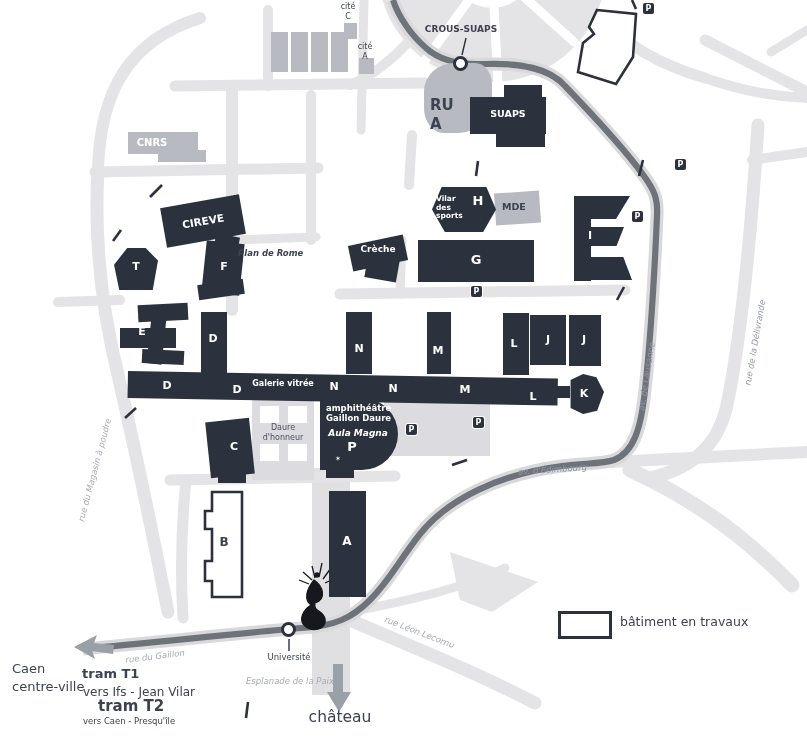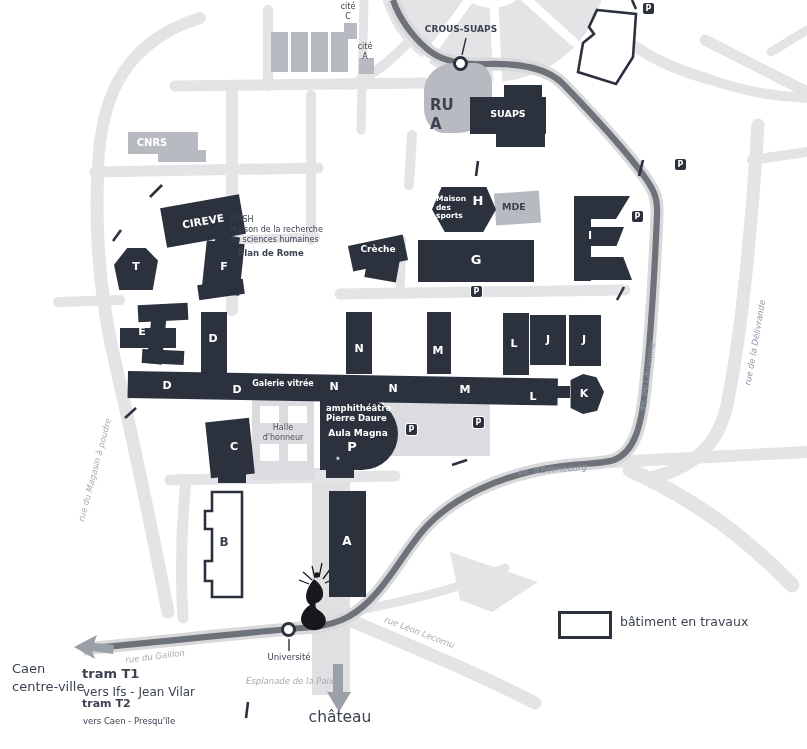--- a/index.html
+++ b/index.html
@@ -4,21 +4,21 @@
 <style>
   html,body{margin:0;padding:0;background:#fff;}
   #map{position:relative;width:807px;height:749px;overflow:hidden;background:#fff;
        font-family:"DejaVu Sans","Liberation Sans",sans-serif;}
   .b{position:absolute;}
   .dk{background:#2b313d;}
   .gy{background:#b7bac0;}
   .wlbl{position:absolute;color:#fff;font-weight:700;display:flex;align-items:center;justify-content:center;line-height:1.15;text-align:left;}
   .dlbl{position:absolute;color:#3c4350;line-height:1.25;}
   .ml{white-space:pre-line;}
-  .it{}
+  .it{font-style:italic;}
   .ctr{display:flex;align-items:center;justify-content:center;text-align:center;}
   .slbl{position:absolute;color:#a6abb3;font-style:italic;font-size:8.5px;white-space:nowrap;}
   .blbl{color:#8d96a8;}
   .pmk{position:absolute;width:11px;height:11px;background:#2b313d;color:#fff;font-size:8px;font-weight:700;
        display:flex;align-items:center;justify-content:center;border-radius:2px;box-shadow:0 0 0 1px #fff;}
   .stop{position:absolute;width:9px;height:9px;background:#fff;border:3.5px solid #2b313d;border-radius:50%;}
   .legend-box{position:absolute;background:#fff;border:3px solid #2b313d;}
   .csq{position:absolute;background:#fff;width:19px;height:17px;}
 </style>
 </head>
@@ -106,21 +106,21 @@
     </g>
   </svg>
 
   <div class="b" style="left:384px;top:398px;width:106px;height:58px;background:#dcdce0"></div>
   <div class="b" style="left:252px;top:398px;width:62px;height:82px;background:#dcdce0">
     <div class="csq" style="left:8px;top:8px"></div>
     <div class="csq" style="left:36px;top:8px"></div>
     <div class="csq" style="left:8px;top:46px"></div>
     <div class="csq" style="left:36px;top:46px"></div>
   </div>
-  <div class="dlbl ml ctr" style="left:252px;top:420px;width:62px;height:26px;font-size:8px;color:#4a505b">Halle
+  <div class="dlbl ml ctr" style="left:252px;top:420px;width:62px;height:26px;font-size:8px;color:#4a505b">Daure
 d'honneur</div>
 
   <div class="b gy" style="left:128px;top:132px;width:70px;height:22px">
     <div class="wlbl" style="left:6px;top:4px;width:36px;height:14px;font-size:10px">CNRS</div>
   </div>
   <div class="b gy" style="left:158px;top:150px;width:48px;height:12px"></div>
 
   <div class="b gy" style="left:271px;top:32px;width:17px;height:40px"></div>
   <div class="b gy" style="left:291px;top:32px;width:17px;height:40px"></div>
   <div class="b gy" style="left:311px;top:32px;width:17px;height:40px"></div>
@@ -195,69 +195,66 @@
   <div class="b dk" style="left:574px;top:196px;width:17px;height:85px"></div>
   <div class="b dk" style="left:574px;top:196px;width:56px;height:23px;clip-path:polygon(0 0,100% 0,75% 100%,0 100%)"></div>
   <div class="b dk" style="left:574px;top:227px;width:50px;height:19px;clip-path:polygon(0 0,100% 0,85% 100%,0 100%)"></div>
   <div class="b dk" style="left:574px;top:257px;width:58px;height:23px;clip-path:polygon(0 0,85% 0,100% 100%,0 100%)"></div>
   <div class="wlbl" style="left:583px;top:228px;width:14px;height:16px;font-size:11px">I</div>
 
   <div class="b dk" style="left:418px;top:240px;width:116px;height:42px"></div>
   <div class="wlbl" style="left:466px;top:250px;width:20px;height:20px;font-size:13px">G</div>
 
   <div class="b dk" style="left:432px;top:187px;width:64px;height:45px;clip-path:polygon(15% 0,85% 0,100% 50%,80% 100%,20% 100%,0 50%)"></div>
-  <div class="wlbl ml" style="left:436px;top:196px;width:40px;height:24px;font-size:7.5px">Maison
+  <div class="wlbl ml" style="left:436px;top:196px;width:40px;height:24px;font-size:7.5px">Vilar
 des sports</div>
   <div class="wlbl" style="left:470px;top:192px;width:16px;height:18px;font-size:13px">H</div>
 
   <div class="b dk" style="left:350px;top:240px;width:56px;height:26px;transform:rotate(-12deg)"></div>
   <div class="b dk" style="left:366px;top:258px;width:32px;height:22px;transform:rotate(10deg)"></div>
   <div class="wlbl" style="left:354px;top:243px;width:48px;height:13px;font-size:9px">Crèche</div>
 
   <div class="b dk" style="left:208px;top:420px;width:44px;height:56px;transform:rotate(-6deg)"></div>
   <div class="b dk" style="left:218px;top:470px;width:28px;height:13px"></div>
   <div class="wlbl" style="left:224px;top:438px;width:20px;height:18px;font-size:11px">C</div>
 
   <div class="b dk" style="left:320px;top:398px;width:78px;height:72px;border-radius:0 36px 36px 0"></div>
   <div class="b dk" style="left:326px;top:462px;width:28px;height:16px"></div>
   <div class="wlbl ml" style="left:326px;top:403px;width:70px;height:22px;font-size:8.5px;justify-content:flex-start;text-align:left">amphithéâtre
-Pierre Daure</div>
+Gaillon Daure</div>
   <div class="wlbl it" style="left:326px;top:427px;width:64px;height:12px;font-size:9px">Aula Magna</div>
   <div class="wlbl" style="left:344px;top:438px;width:16px;height:18px;font-size:13px">P</div>
   <div class="wlbl" style="left:332px;top:454px;width:12px;height:10px;font-size:7px">✶</div>
 
   <div class="b dk" style="left:329px;top:491px;width:37px;height:106px"></div>
   <div class="wlbl" style="left:337px;top:532px;width:20px;height:20px;font-size:12px">A</div>
   <div class="dlbl ctr" style="left:214px;top:532px;width:20px;height:20px;font-size:12px;font-weight:700">B</div>
 
   <div class="pmk" style="left:643px;top:3px">P</div>
   <div class="pmk" style="left:675px;top:159px">P</div>
   <div class="pmk" style="left:632px;top:211px">P</div>
   <div class="pmk" style="left:471px;top:286px">P</div>
   <div class="pmk" style="left:406px;top:424px">P</div>
   <div class="pmk" style="left:473px;top:417px">P</div>
 
   <div class="stop" style="left:453px;top:56px"></div>
   <div class="stop" style="left:281px;top:622px"></div>
   <div class="dlbl ctr" style="left:411px;top:24px;width:100px;height:12px;font-size:9px;font-weight:600">CROUS-SUAPS</div>
   <div class="dlbl ctr" style="left:249px;top:652px;width:80px;height:11px;font-size:8.5px">Université</div>
 
-  <div class="dlbl ml" style="left:230px;top:215px;width:125px;height:34px;font-size:8px">MRSH
-Maison de la recherche
-en sciences humaines</div>
   <div class="dlbl it" style="left:238px;top:248px;width:80px;height:12px;font-size:8.5px;font-weight:600">Plan de Rome</div>
 
   <div class="legend-box" style="left:558px;top:611px;width:48px;height:22px"></div>
   <div class="dlbl ml" style="left:12px;top:660px;width:110px;height:36px;font-size:13px;line-height:1.35">Caen
 centre-ville</div>
 
   <div class="dlbl" style="left:620px;top:614px;width:170px;height:16px;font-size:12.5px">bâtiment en travaux</div>
   <div class="dlbl" style="left:82px;top:666px;width:120px;height:16px;font-size:13px;font-weight:700">tram T1</div>
   <div class="dlbl" style="left:83px;top:685px;width:140px;height:11px;font-size:12px">vers Ifs - Jean Vilar</div>
-  <div class="dlbl" style="left:82px;top:697px;width:120px;height:16px;font-size:11px;font-weight:700">tram T2</div>
+  <div class="dlbl" style="left:98px;top:697px;width:120px;height:16px;font-size:15px;font-weight:700">tram T2</div>
   <div class="dlbl" style="left:83px;top:716px;width:140px;height:11px;font-size:8.5px">vers Caen - Presqu'île</div>
   <div class="dlbl ctr" style="left:295px;top:708px;width:90px;height:20px;font-size:15.5px">château</div>
 
   <div class="slbl" style="left:125px;top:650px;width:80px;transform:rotate(-7deg)">rue du Gaillon</div>
   <div class="slbl" style="left:382px;top:630px;width:90px;transform:rotate(21deg)">rue Léon Lecornu</div>
   <div class="slbl" style="left:40px;top:463px;width:110px;transform:rotate(-75deg)">rue du Magasin à poudre</div>
   <div class="slbl blbl" style="left:603px;top:361px;width:90px;transform:rotate(-81deg)">av. de Lausanne</div>
   <div class="slbl blbl" style="left:706px;top:331px;width:100px;transform:rotate(-80deg)">rue de la Délivrande</div>
   <div class="slbl blbl" style="left:518px;top:464px;width:80px;transform:rotate(-4deg)">av. d'Édimbourg</div>
   <div class="slbl" style="left:246px;top:676px;width:110px">Esplanade de la Paix</div>

